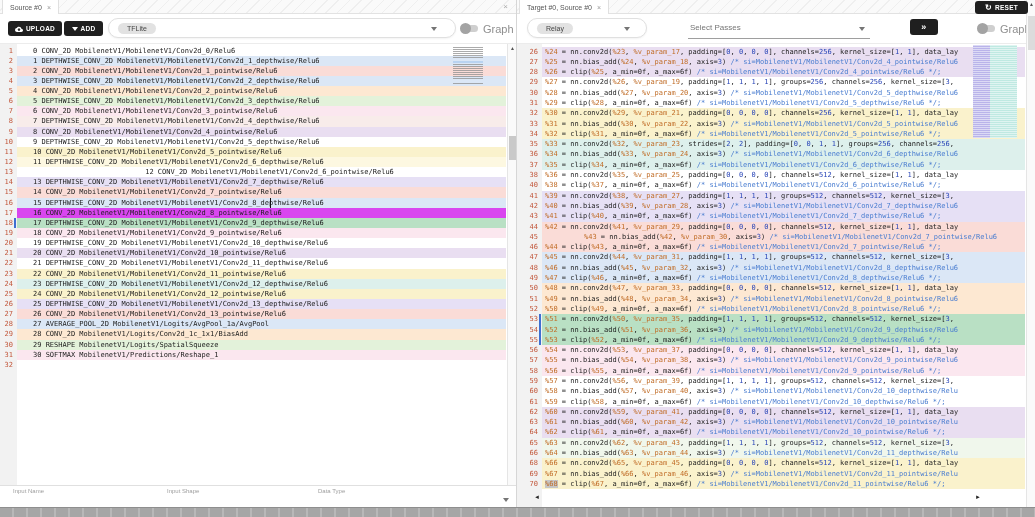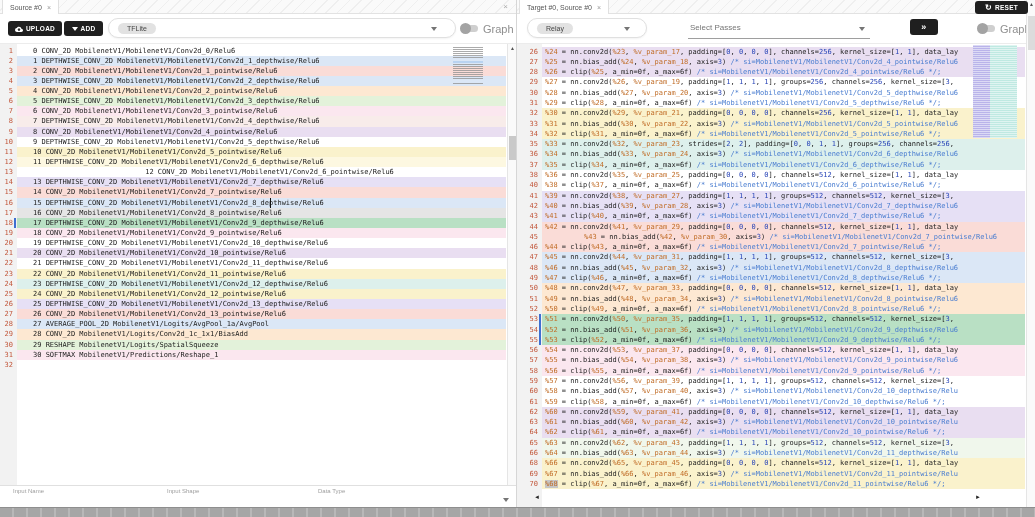--- a/index.html
+++ b/index.html
@@ -149,21 +149,21 @@
         <div class="crow"><span class="ln">7</span><span class="rc" style="background: rgb(251, 231, 239);">6 CONV_2D MobilenetV1/MobilenetV1/Conv2d_3_pointwise/Relu6</span></div>
         <div class="crow"><span class="ln">8</span><span class="rc" style="background: rgb(248, 236, 234);">7 DEPTHWISE_CONV_2D MobilenetV1/MobilenetV1/Conv2d_4_depthwise/Relu6</span></div>
         <div class="crow"><span class="ln">9</span><span class="rc" style="background: rgb(233, 222, 241);">8 CONV_2D MobilenetV1/MobilenetV1/Conv2d_4_pointwise/Relu6</span></div>
         <div class="crow"><span class="ln">10</span><span class="rc" style="background: rgb(255, 255, 255);">9 DEPTHWISE_CONV_2D MobilenetV1/MobilenetV1/Conv2d_5_depthwise/Relu6</span></div>
         <div class="crow"><span class="ln">11</span><span class="rc" style="background: rgb(250, 242, 204);">10 CONV_2D MobilenetV1/MobilenetV1/Conv2d_5_pointwise/Relu6</span></div>
         <div class="crow"><span class="ln">12</span><span class="rc" style="background: rgb(253, 248, 225);">11 DEPTHWISE_CONV_2D MobilenetV1/MobilenetV1/Conv2d_6_depthwise/Relu6</span></div>
         <div class="crow"><span class="ln">13</span><span class="rc" style="background: rgb(255, 255, 255); text-align: center;">12 CONV_2D MobilenetV1/MobilenetV1/Conv2d_6_pointwise/Relu6</span></div>
         <div class="crow"><span class="ln">14</span><span class="rc" style="background: rgb(230, 224, 245);">13 DEPTHWISE_CONV_2D MobilenetV1/MobilenetV1/Conv2d_7_depthwise/Relu6</span></div>
         <div class="crow"><span class="ln">15</span><span class="rc" style="background: rgb(250, 220, 215);">14 CONV_2D MobilenetV1/MobilenetV1/Conv2d_7_pointwise/Relu6</span></div>
         <div class="crow"><span class="ln">16</span><span class="rc" style="background: rgb(219, 231, 246);">15 DEPTHWISE_CONV_2D MobilenetV1/MobilenetV1/Conv2d_8_depthwise/Relu6</span></div>
-        <div class="crow"><span class="ln">17</span><span class="rc" style="background: #e5e5e5;">16 CONV_2D MobilenetV1/MobilenetV1/Conv2d_8_pointwise/Relu6</span></div>
+        <div class="crow"><span class="ln">17</span><span class="rc" style="background: #d946ef;">16 CONV_2D MobilenetV1/MobilenetV1/Conv2d_8_pointwise/Relu6</span></div>
         <div class="crow"><span class="ln">18</span><span class="rc" style="background: rgb(185, 224, 196);">17 DEPTHWISE_CONV_2D MobilenetV1/MobilenetV1/Conv2d_9_depthwise/Relu6</span><span class="bar"></span></div>
         <div class="crow"><span class="ln">19</span><span class="rc" style="background: rgb(251, 231, 239);">18 CONV_2D MobilenetV1/MobilenetV1/Conv2d_9_pointwise/Relu6</span></div>
         <div class="crow"><span class="ln">20</span><span class="rc" style="background: rgb(255, 255, 255);">19 DEPTHWISE_CONV_2D MobilenetV1/MobilenetV1/Conv2d_10_depthwise/Relu6</span></div>
         <div class="crow"><span class="ln">21</span><span class="rc" style="background: rgb(233, 222, 241);">20 CONV_2D MobilenetV1/MobilenetV1/Conv2d_10_pointwise/Relu6</span></div>
         <div class="crow"><span class="ln">22</span><span class="rc" style="background: rgb(255, 255, 255);">21 DEPTHWISE_CONV_2D MobilenetV1/MobilenetV1/Conv2d_11_depthwise/Relu6</span></div>
         <div class="crow"><span class="ln">23</span><span class="rc" style="background: rgb(250, 242, 204);">22 CONV_2D MobilenetV1/MobilenetV1/Conv2d_11_pointwise/Relu6</span></div>
         <div class="crow"><span class="ln">24</span><span class="rc" style="background: rgb(221, 240, 236);">23 DEPTHWISE_CONV_2D MobilenetV1/MobilenetV1/Conv2d_12_depthwise/Relu6</span></div>
         <div class="crow"><span class="ln">25</span><span class="rc" style="background: rgb(250, 242, 204);">24 CONV_2D MobilenetV1/MobilenetV1/Conv2d_12_pointwise/Relu6</span></div>
         <div class="crow"><span class="ln">26</span><span class="rc" style="background: rgb(230, 224, 245);">25 DEPTHWISE_CONV_2D MobilenetV1/MobilenetV1/Conv2d_13_depthwise/Relu6</span></div>
         <div class="crow"><span class="ln">27</span><span class="rc" style="background: rgb(250, 220, 215);">26 CONV_2D MobilenetV1/MobilenetV1/Conv2d_13_pointwise/Relu6</span></div>

